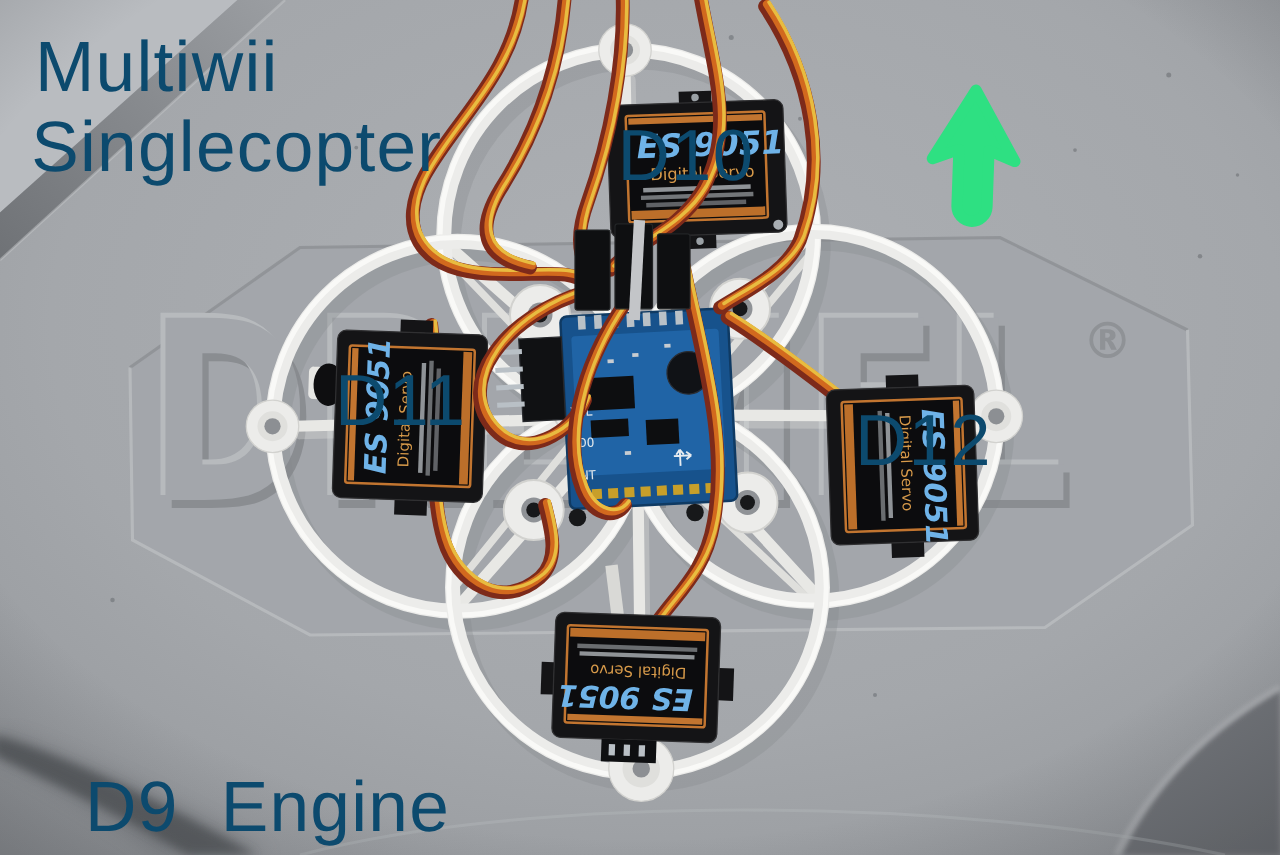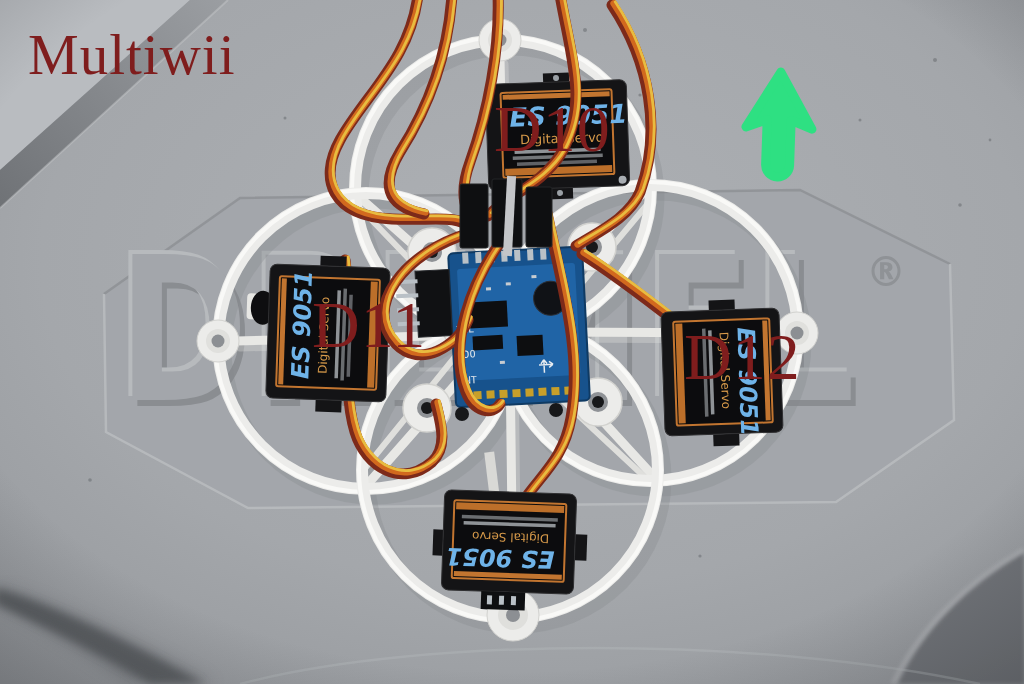--- a/index.html
+++ b/index.html
@@ -1,22 +1,22 @@
 <!DOCTYPE html>
 <html><head>
 <meta charset="utf-8">
 <style>
   html,body{margin:0;padding:0;background:#444;}
   .stage{position:relative;width:1024px;height:684px;overflow:hidden;background:#a6a9ad;
          font-family:"Liberation Sans",sans-serif;}
   .stage svg{position:absolute;left:0;top:0;}
-  .glabel{position:absolute;color:#7f1d1d;line-height:1;white-space:pre;
-          font-family:Liberation Serif, serif;letter-spacing:1px;}
+  .glabel{position:absolute;color:#0c4a6e;line-height:1;white-space:pre;
+          font-family:Liberation Sans, sans-serif;letter-spacing:1px;}
   .glabel.title{font-size:57px;}
-  .glabel.motor{font-size:66px;}
+  .glabel.motor{font-size:58px;}
   .c1{stroke:#7d2a1a;stroke-width:11;fill:none;stroke-linecap:round;}
   .c2{stroke:#d2691e;stroke-width:6.5;fill:none;stroke-linecap:round;}
   .c3{stroke:#e8bc40;stroke-width:2.8;fill:none;stroke-linecap:round;}
   .spoke{stroke:#e8e8e5;stroke-width:9;stroke-linecap:round;}
   .spoke2{stroke:#dfdfdc;stroke-width:6;stroke-linecap:round;}
   .lobe{fill:none;stroke:#ececea;stroke-width:12;}
   .lobehi{fill:none;stroke:#f9f9f7;stroke-width:4;}
   .lobesh{fill:none;stroke:#85888c;stroke-width:13;opacity:.3;}
   .servo-brand{font-family:"DejaVu Sans",sans-serif;font-style:italic;font-weight:bold;fill:#6fb3e8;}
   .servo-type{font-family:"DejaVu Sans",sans-serif;fill:#d79a4a;}
@@ -389,16 +389,18 @@
     <path d="M240,684 C420,636 760,636 980,684" stroke="#b5b8bb" stroke-width="2.5" opacity=".4" fill="none"></path>
     <rect x="0" y="0" width="1024" height="684" fill="url(#vg)"></rect>
   </g>
 
   <g transform="rotate(2 778 125)">
     <path d="M779,72 L746,128 L767,120 L767,165 a12,12 0 0 0 24,0 L791,120 L812,128 Z" fill="#2ee082" stroke="#2ee082" stroke-width="9" stroke-linejoin="round" stroke-linecap="round"></path>
   </g>
 </svg>
 
 <div class="glabel title" style="left:28px;top:26px;">Multiwii</div>
+<div class="glabel title" style="left:25px;top:90px;">Singlecopter</div>
 <div class="glabel motor" style="left:494px;top:96px;">D10</div>
-<div class="glabel motor" style="left:268px;top:292px;margin-left:44px;">D11</div>
+<div class="glabel motor" style="left:268px;top:292px;">D11</div>
 <div class="glabel motor" style="left:684px;top:324px;">D12</div>
+<div class="glabel title" style="left:68px;top:618px;">D9  Engine</div>
 </div>
 
 </body></html>

